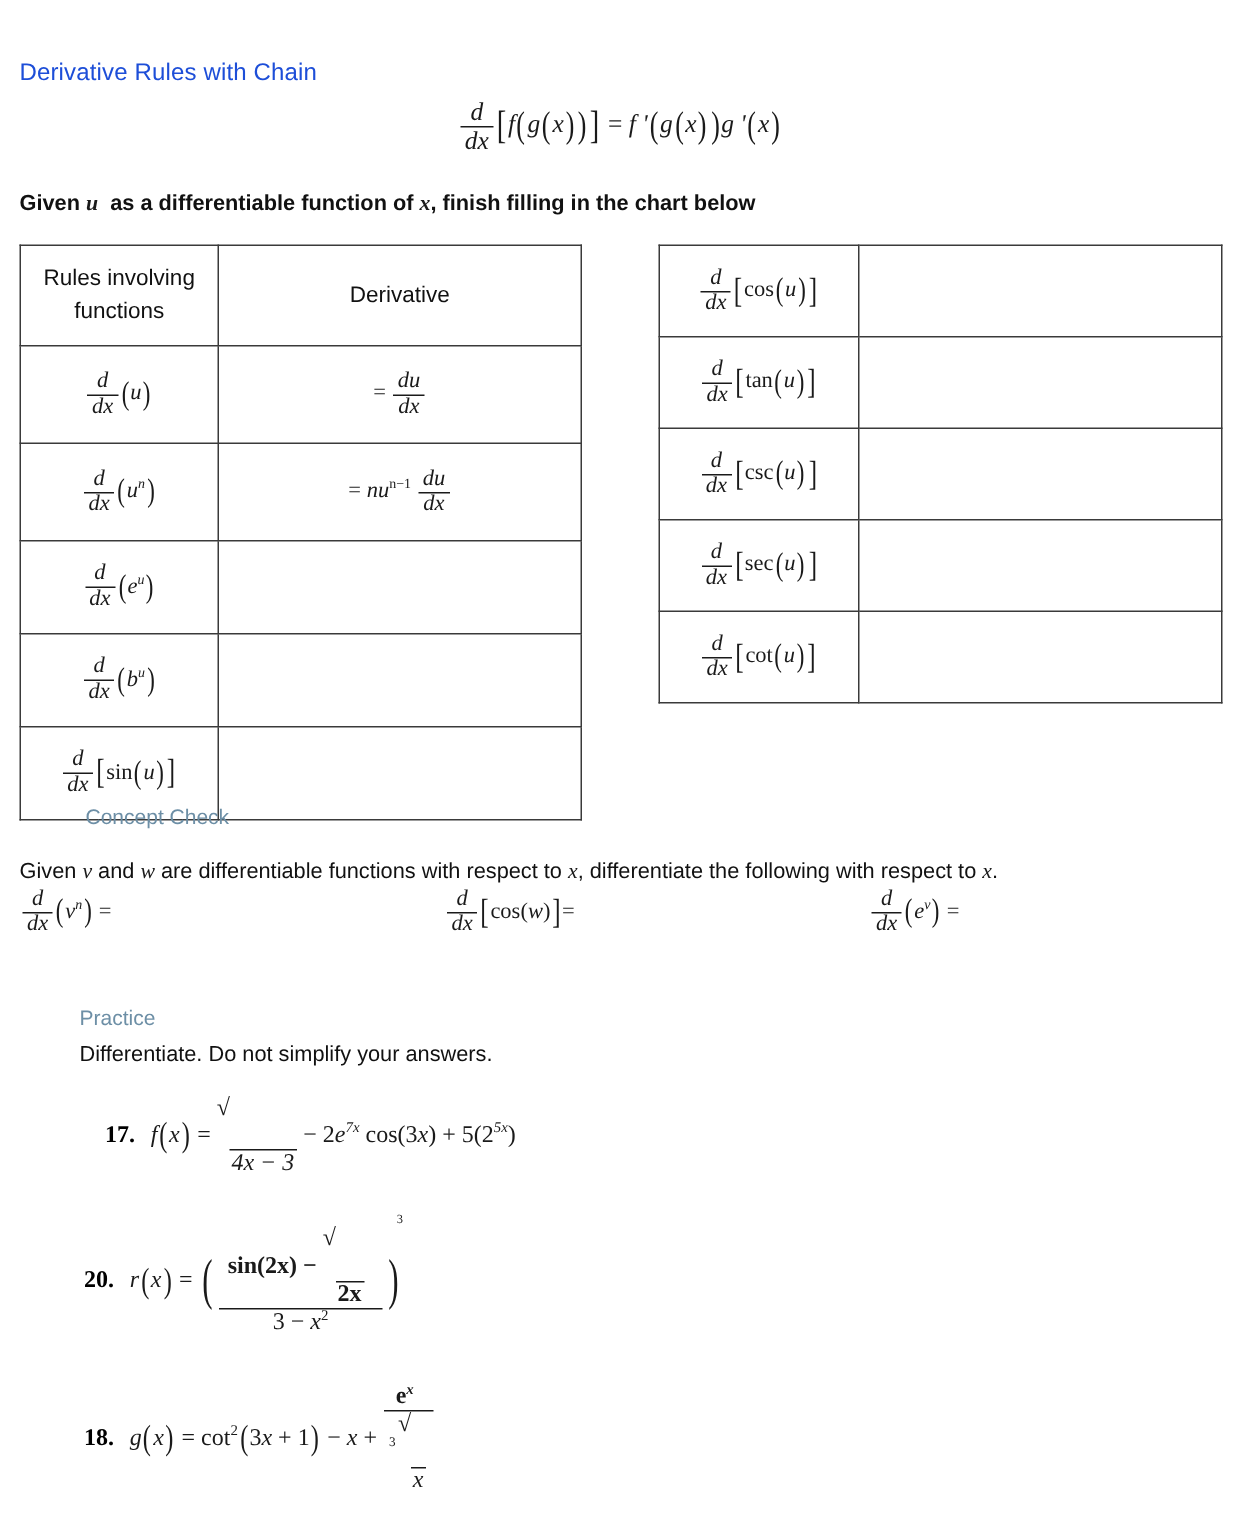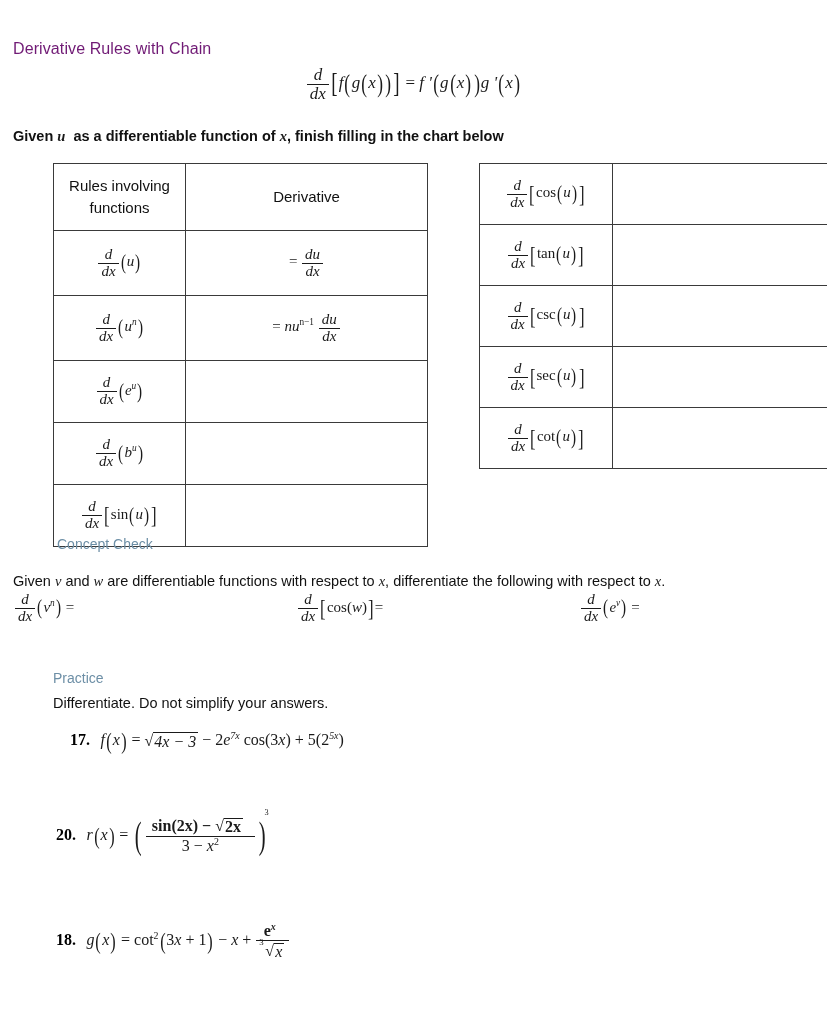--- a/index.html
+++ b/index.html
@@ -53,29 +53,29 @@
     font-style: normal;
     font-family: "Liberation Serif", serif;
     transform: scaleX(0.7);
     vertical-align: middle;
     line-height: 0.9;
   }
 
   
   .rad { display: inline-flex; align-items: stretch; vertical-align: middle; }
   .rad > .sign { font-style: normal; font-family: "Liberation Serif", serif; }
-  .rad > .body { border-top: 1px solid #1a1a1a; padding: 0 2px 0 1px; }
+  .rad > .body { border-top: 1px solid #1a1a1a; padding: 0 2px 0 1px; margin-top: 36px; }
 
   
   .title {
     position: absolute;
     left: 13px;
     top: 40px;
     font-size: 16px;
-    color: #701a75;
+    color: #1d4ed8;
     letter-spacing: .1px;
   }
   .sec-head {
     position: absolute;
     font-size: 14px;
     color: #6d8fa6;
   }
   .body-text {
     position: absolute;
     font-size: 14.5px;
@@ -90,21 +90,20 @@
     top: 66px;
     text-align: center;
     font-size: 17px;
   }
 
   
   table.rules {
     position: absolute;
     border-collapse: collapse;
     table-layout: fixed;
-    margin-left: 40px;
   }
   table.rules td {
     border: 1px solid #3a3a3a;
     text-align: center;
     vertical-align: middle;
     font-size: 15px;
     padding: 0;
   }
   table.rules td.hdr {
     font-family: "Liberation Sans", sans-serif;

